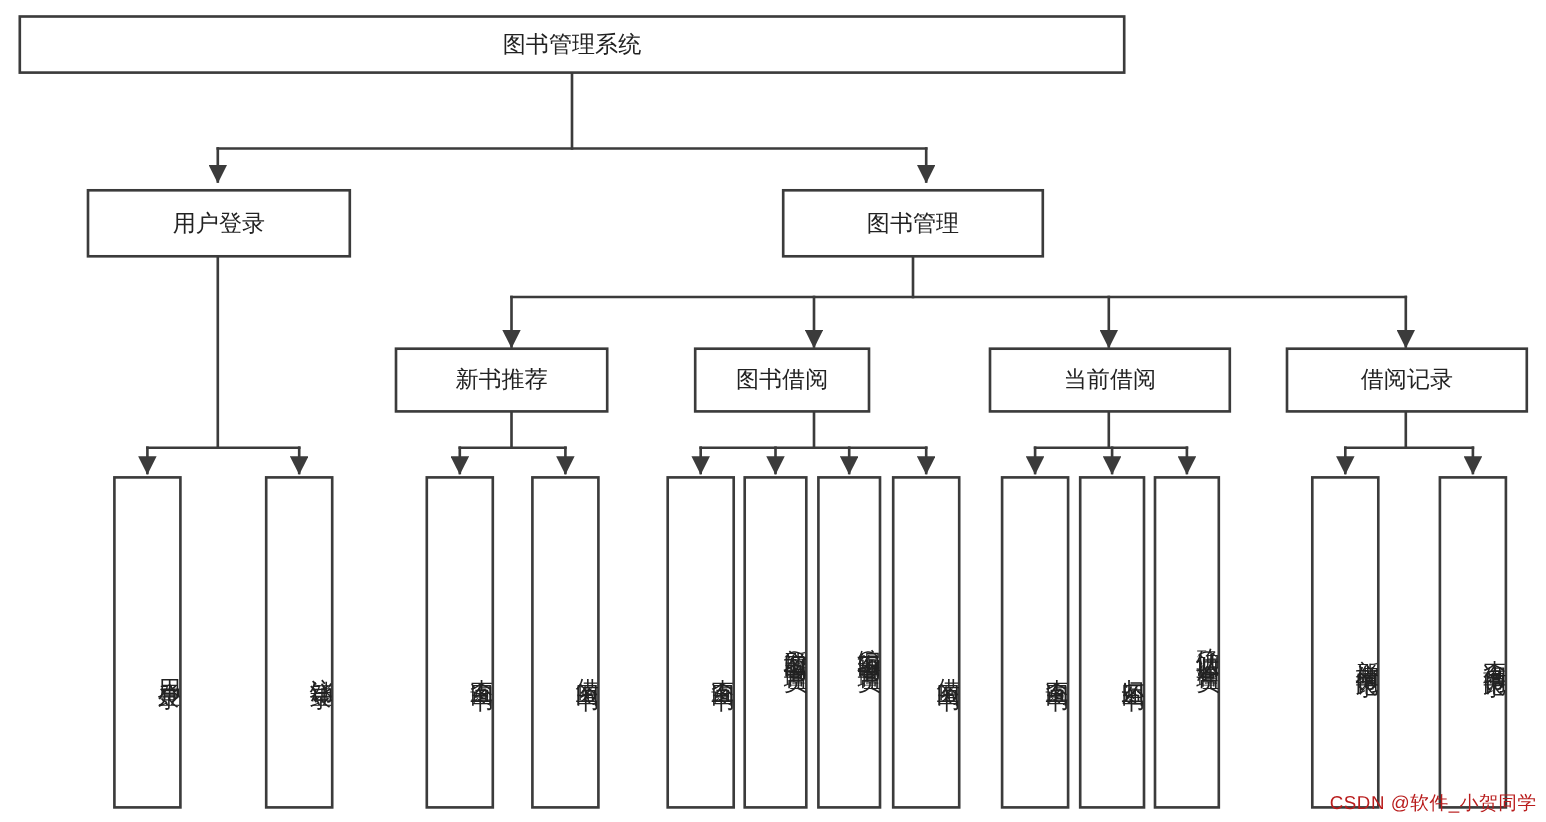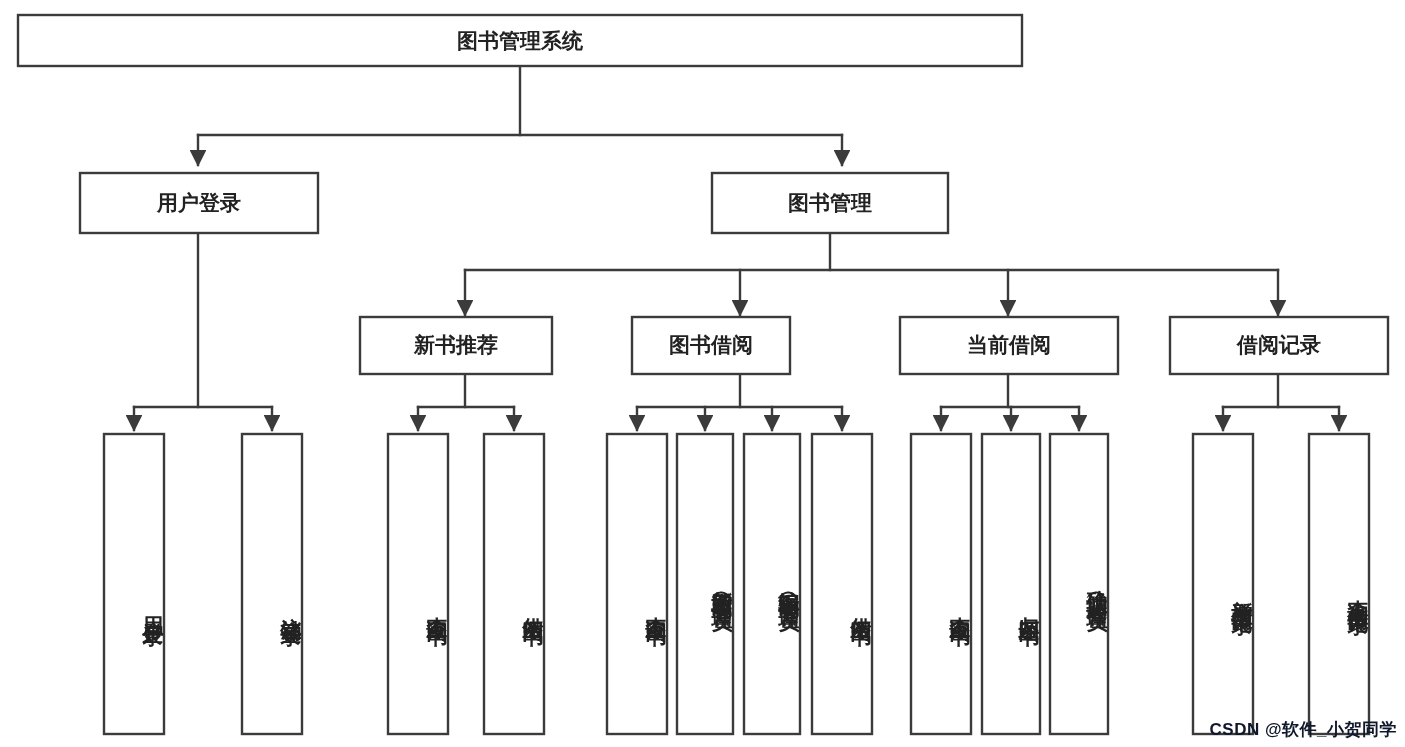--- a/index.html
+++ b/index.html
@@ -11,21 +11,20 @@
     width: 1405px;
     height: 747px;
     font-family: "Liberation Sans", "DejaVu Sans", sans-serif;
     overflow: hidden;
   }
   #diagram-root {
     position: relative;
     width: 1405px;
     height: 747px;
     background: #ffffff;
-    font-weight: bold;
   }
   svg#tree-svg {
     position: absolute;
     left: 0;
     top: 0;
     width: 1405px;
     height: 747px;
     display: block;
   }
   .node-box {
@@ -64,21 +63,21 @@
     letter-spacing: 3px;
     white-space: nowrap;
     pointer-events: none;
   }
   #watermark {
     position: absolute;
     right: 8px;
     bottom: 6px;
     font-family: "Liberation Sans", "DejaVu Sans", sans-serif;
     font-size: 17px;
-    color: #0f172a;
+    color: #b91c1c;
     letter-spacing: 0.5px;
     white-space: nowrap;
   }
 </style>
 </head>
 <body>
 
 <div id="diagram-root">
 
   <svg id="tree-svg" viewBox="0 0 1405 747">

